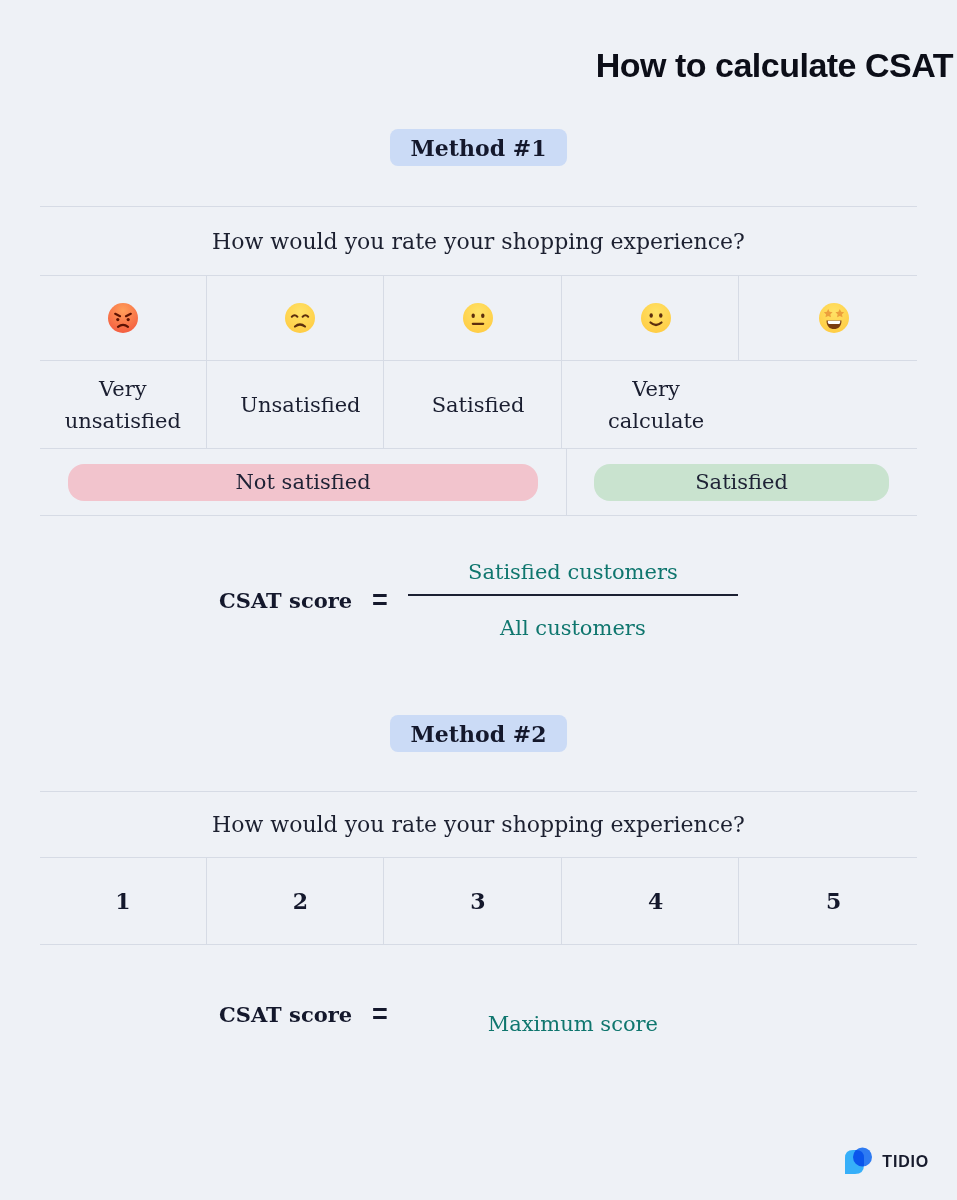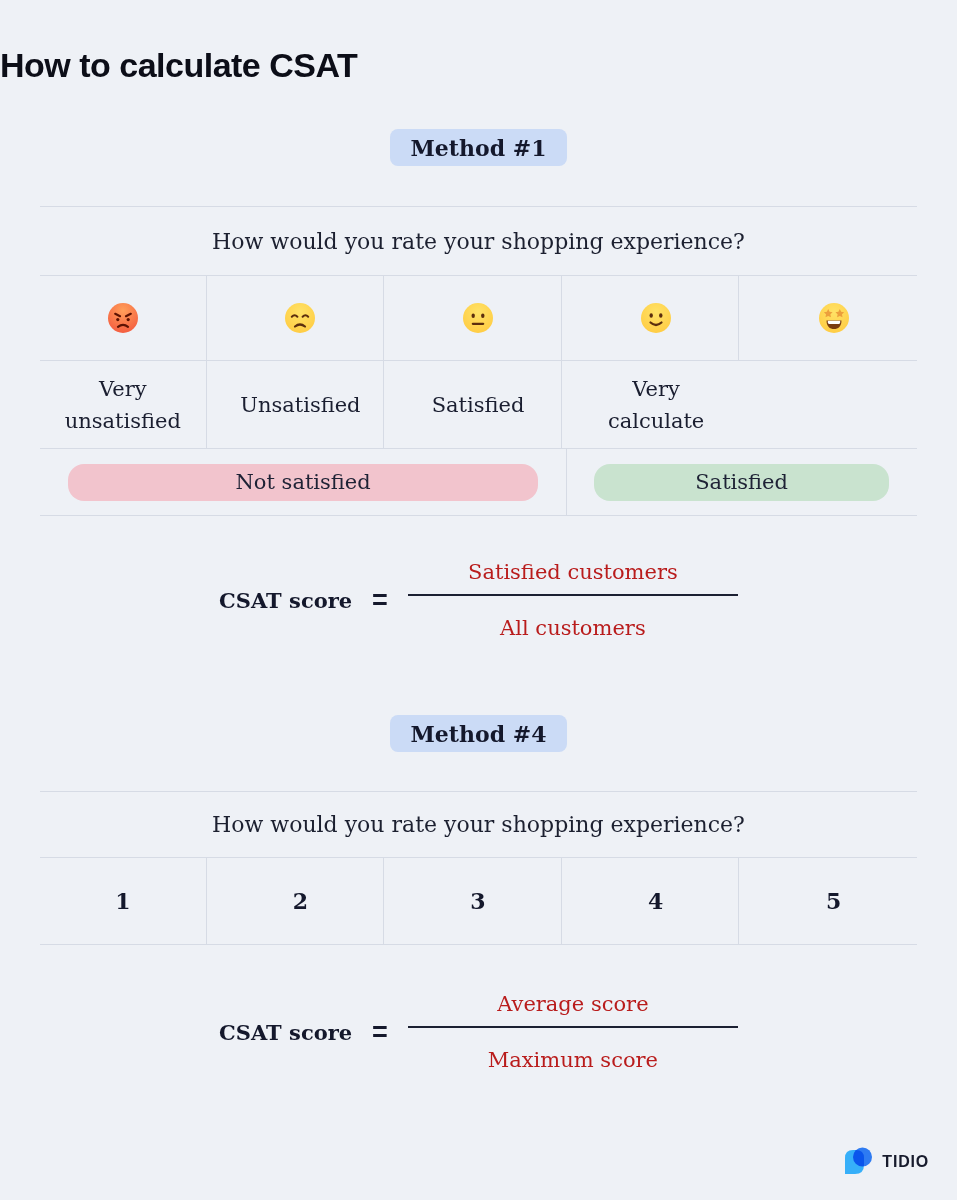--- a/index.html
+++ b/index.html
@@ -14,22 +14,22 @@
   *{margin:0;padding:0;box-sizing:border-box;}
   html,body{width:957px;height:1200px;}
   body{
     position:relative;
     background:var(--bg);
     font-family:"DejaVu Serif","Liberation Serif",serif;
     color:var(--ink);
     overflow:hidden;
   }
   .title{
-    position:absolute;top:46px;left:0;right:12px;
-    text-align:left;
+    position:absolute;top:46px;left:0;right:4px;
+    text-align:right;
     font-family:"Liberation Sans","DejaVu Sans",sans-serif;
     font-weight:800;font-size:34px;letter-spacing:-0.5px;
     color:var(--ink-dark);
   }
   .badge{
     position:absolute;left:50%;transform:translateX(-50%);
     height:37px;padding:0 21px;border-radius:8px;
     background:var(--badge-bg);
     display:flex;align-items:center;justify-content:center;
     font-weight:700;font-size:22px;color:#14182C;
@@ -77,21 +77,21 @@
     position:absolute;left:0;right:0;
     display:flex;align-items:center;justify-content:center;gap:20px;
   }
   .formula.f1{top:560px;}
   .formula.f2{top:992px;}
   .formula .flabel{font-weight:700;font-size:21px;color:#14182C;}
   .formula .feq{
     font-family:"Liberation Sans","DejaVu Sans",sans-serif;
     font-weight:800;font-size:27px;color:#14182C;
   }
-  .frac{width:330px;text-align:center;font-size:21px;color:#b91c1c;}
+  .frac{width:330px;text-align:center;font-size:21px;color:#0f766e;}
   .frac .num{padding-bottom:10px;border-bottom:2px solid #1B2032;}
   .frac .den{padding-top:20px;}
   .footer-logo{
     position:absolute;right:28px;bottom:22px;
     display:flex;align-items:center;gap:8px;
   }
   .logo-mark{isolation:isolate;}
   .logo-mark .blend{mix-blend-mode:multiply;}
   .logo-text{
     font-family:"Liberation Sans","DejaVu Sans",sans-serif;
@@ -185,38 +185,37 @@
 
 <div class="formula f1">
   <span class="flabel">CSAT score</span>
   <span class="feq">=</span>
   <span class="frac">
     <span class="num" style="display:block">Satisfied customers</span>
     <span class="den" style="display:block">All customers</span>
   </span>
 </div>
 
-<div class="badge m2">Method #4</div>
+<div class="badge m2">Method #2</div>
 
 <div class="survey t2">
   <div class="q-row">How would you rate your shopping experience?</div>
   <div class="grid-row num-row">
     <div class="cell">1</div>
     <div class="cell">2</div>
     <div class="cell">3</div>
     <div class="cell">4</div>
     <div class="cell">5</div>
   </div>
 </div>
 
 <div class="formula f2">
   <span class="flabel">CSAT score</span>
   <span class="feq">=</span>
   <span class="frac">
-    <span class="num" style="display:block">Average score</span>
     <span class="den" style="display:block">Maximum score</span>
   </span>
 </div>
 
 <div class="footer-logo">
   <svg class="logo-mark" width="33" height="33" viewBox="0 0 33 33">
     <path class="blend" d="M4 29 L4 13 Q4 5 12 5 L15 5 Q23 5 23 13 L23 20 Q23 29 14 29 Z" fill="#36AFF9"></path>
     <circle class="blend" cx="21.5" cy="12" r="9.5" fill="#2E7BF2"></circle>
   </svg>
   <span class="logo-text">TIDIO</span>

